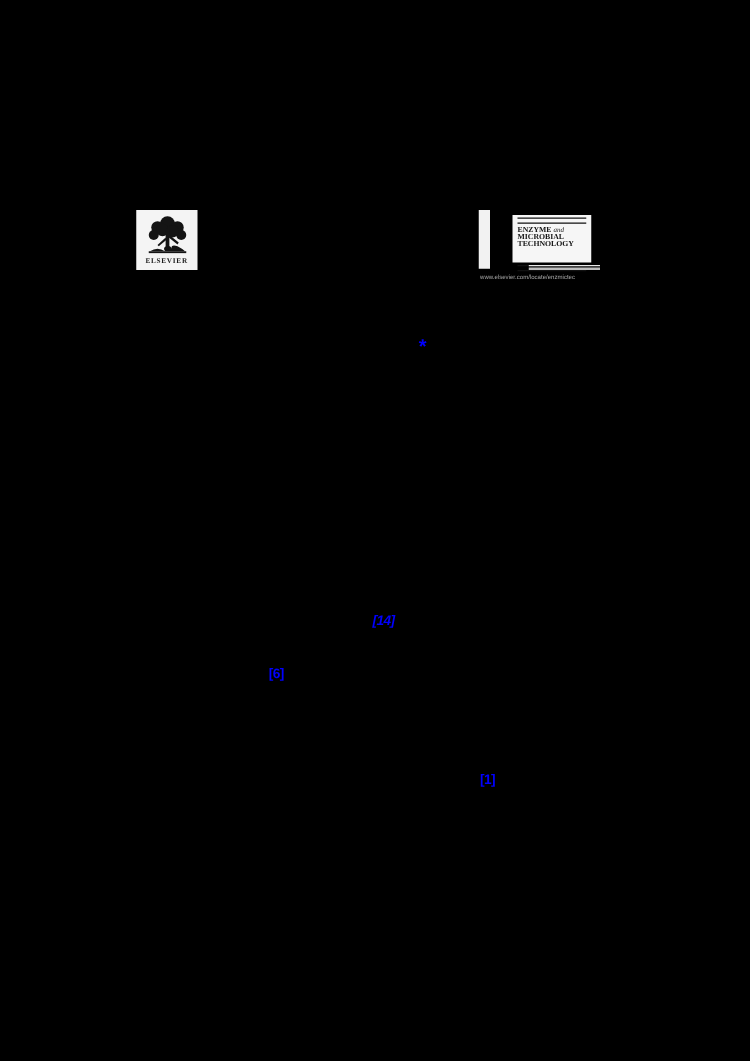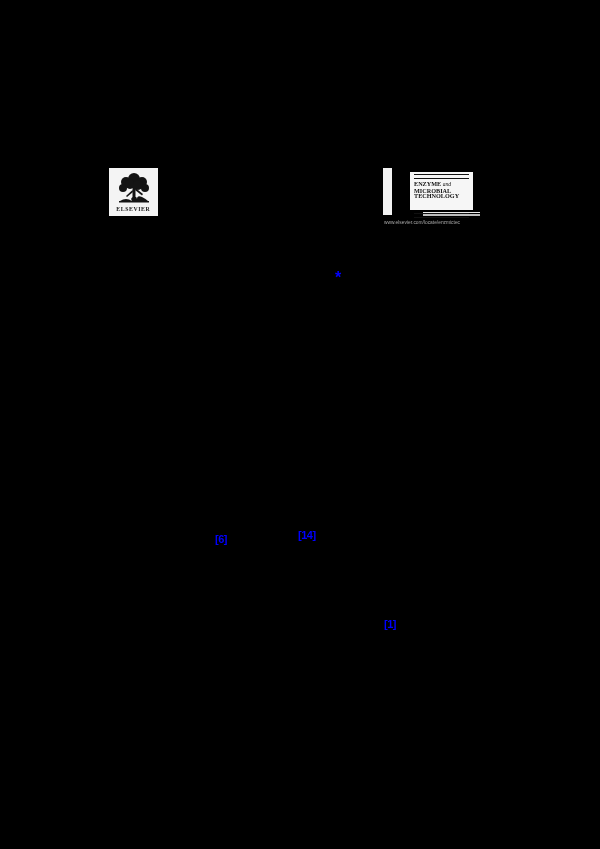--- a/index.html
+++ b/index.html
@@ -72,21 +72,21 @@
   
   .blue-link{
     position:absolute;
     color:#0000ff;
     font-weight:bold;
     font-family:"Liberation Sans", sans-serif;
     line-height:1;
     cursor:pointer;
   }
   #author-marker{left:335px;top:270px;font-size:16px;}
-  #citation-1{left:298px;top:530px;font-size:11px;letter-spacing:-0.5px;}
+  #citation-1{left:298px;top:492px;font-size:11px;letter-spacing:-0.5px;font-style:italic;}
   #citation-2{left:215px;top:534px;font-size:11px;letter-spacing:-0.5px;}
   #citation-3{left:384px;top:619px;font-size:11px;letter-spacing:-0.5px;}
 </style>
 </head>
 <body>
 
 <div id="page">
 
   <div class="elsevier-logo">
     <svg class="elsevier-tree" viewBox="0 0 40 36" xmlns="http://www.w3.org/2000/svg">

